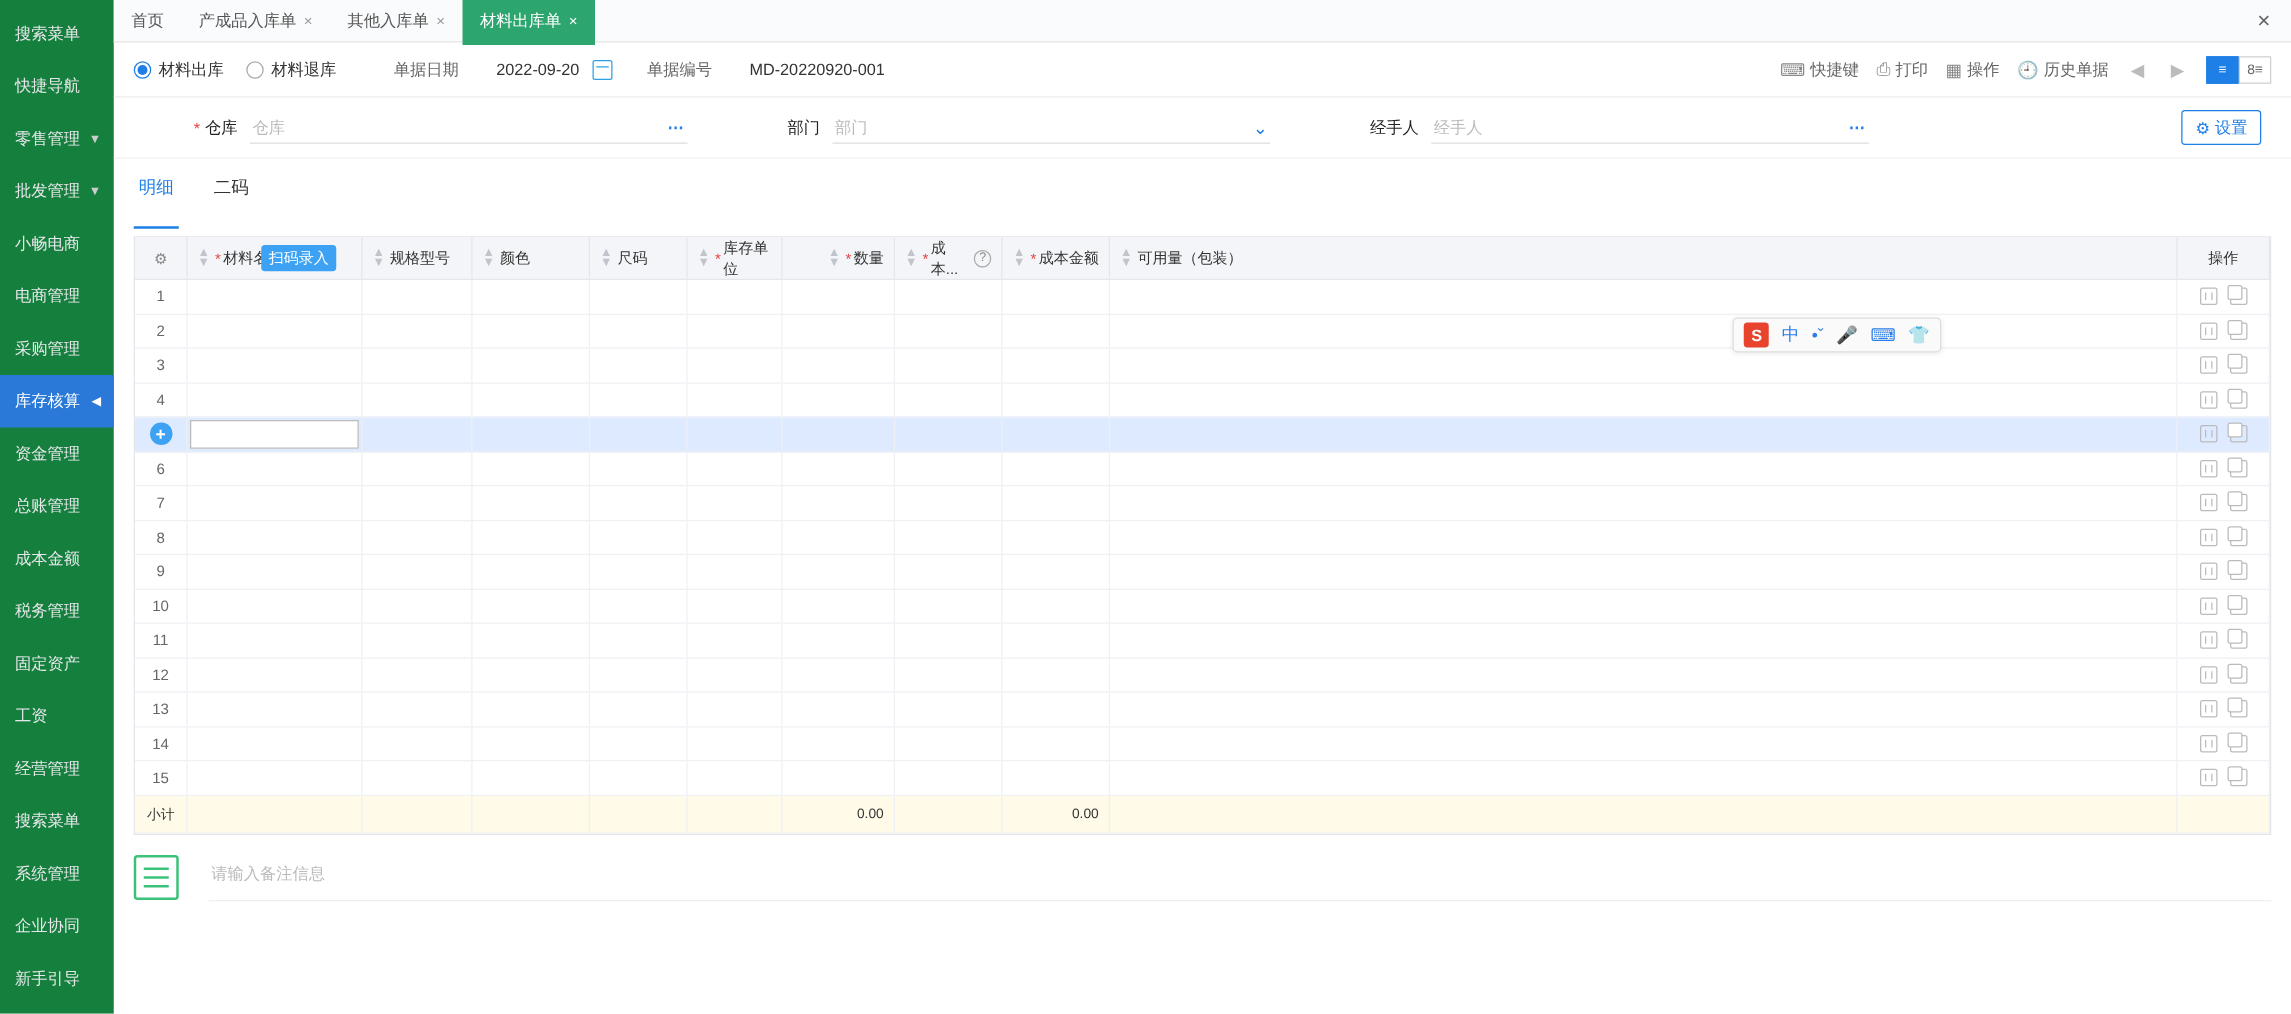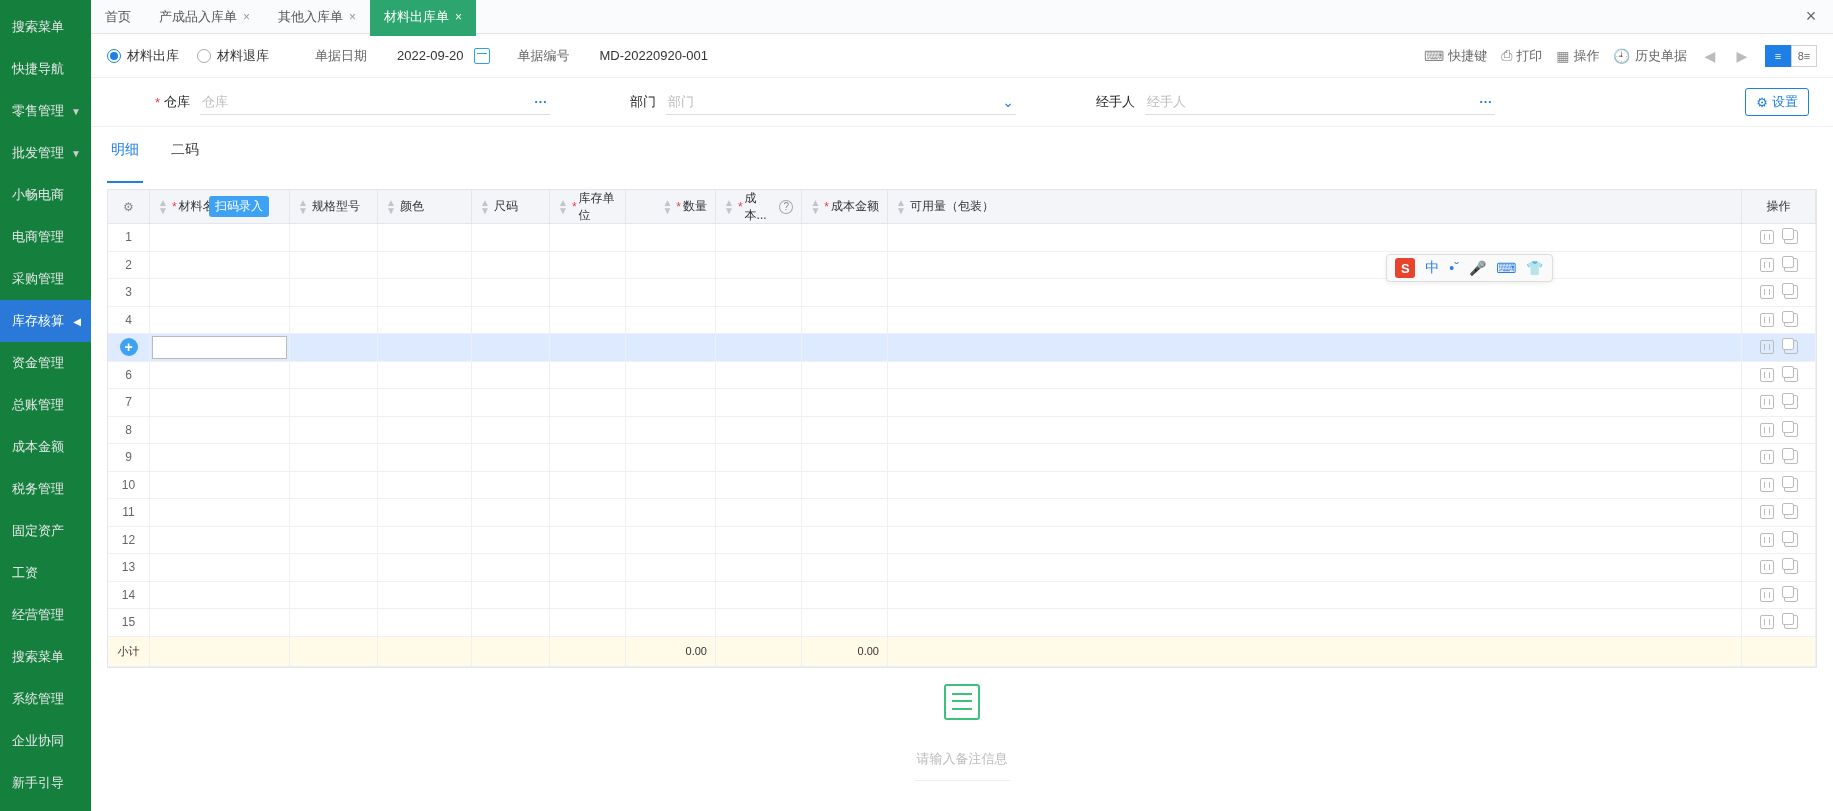--- a/index.html
+++ b/index.html
@@ -80,21 +80,21 @@
 .copy-icon::before { content:""; position:absolute; left:-3px; top:-3px; width:10px; height:10px; border:1.2px solid #bbb; border-radius:2px; background:#fff;}
 .row.hl { background:#deeaff;}
 .row.hl .td-idx { position:relative;}
 .add-circle { width:18px; height:18px; border-radius:50%; background:#3ea2f4; color:#fff; display:flex; align-items:center; justify-content:center; font-size:14px; font-weight:700;}
 .row.hl .td-name { padding:2px;}
 .row.hl .cell-input { width:100%; height:100%; border:1px solid #bbb; background:#fff; outline:none; padding:0 4px; font-size:12px;}
 .row.subtotal { background:#fffbe8; height:30px;}
 .row.subtotal .td { font-size:11px; color:#333;}
 .row.subtotal .td-idx { color:#333;}
 .row.subtotal .td-qty, .row.subtotal .td-amount { font-weight:500;}
-.footer-remark { margin:16px 16px 0 16px; display:flex; align-items:center; gap:24px;flex-direction:column; }
+.footer-remark { margin:16px 16px 0 16px; display:flex; align-items:center; gap:24px; }
 .remark-icon { width:36px; height:36px; border:2px solid #3cc17a; border-radius:3px; display:flex; flex-direction:column; justify-content:space-around; padding:5px 6px; cursor:pointer;}
 .remark-icon span { height:2px; background:#3cc17a;}
 .remark-input { flex:1; color:#bbb; font-size:13px; border-bottom:1px solid #eee; padding:6px 2px 12px 2px;}
 .ime-toolbar { position:absolute; right:280px; top:254px; display:flex; align-items:center; gap:10px; background:#fafafa; border:1px solid #ddd; border-radius:4px; padding:3px 8px; box-shadow:0 1px 4px rgba(0,0,0,.08);}
 .ime-toolbar .sq { width:20px; height:20px; background:#e8442d; color:#fff; display:flex; align-items:center; justify-content:center; border-radius:3px; font-weight:700; font-size:13px;}
 .ime-toolbar .ime-i { color:#2b7de9; font-size:14px; cursor:pointer;}
 .info-q { width:14px; height:14px; border:1px solid #aaa; border-radius:50%; display:inline-flex; align-items:center; justify-content:center; font-size:10px; color:#888; margin-left:2px;}
 .small-icon { font-size:14px; color:#888;}
 </style>
 </head>

